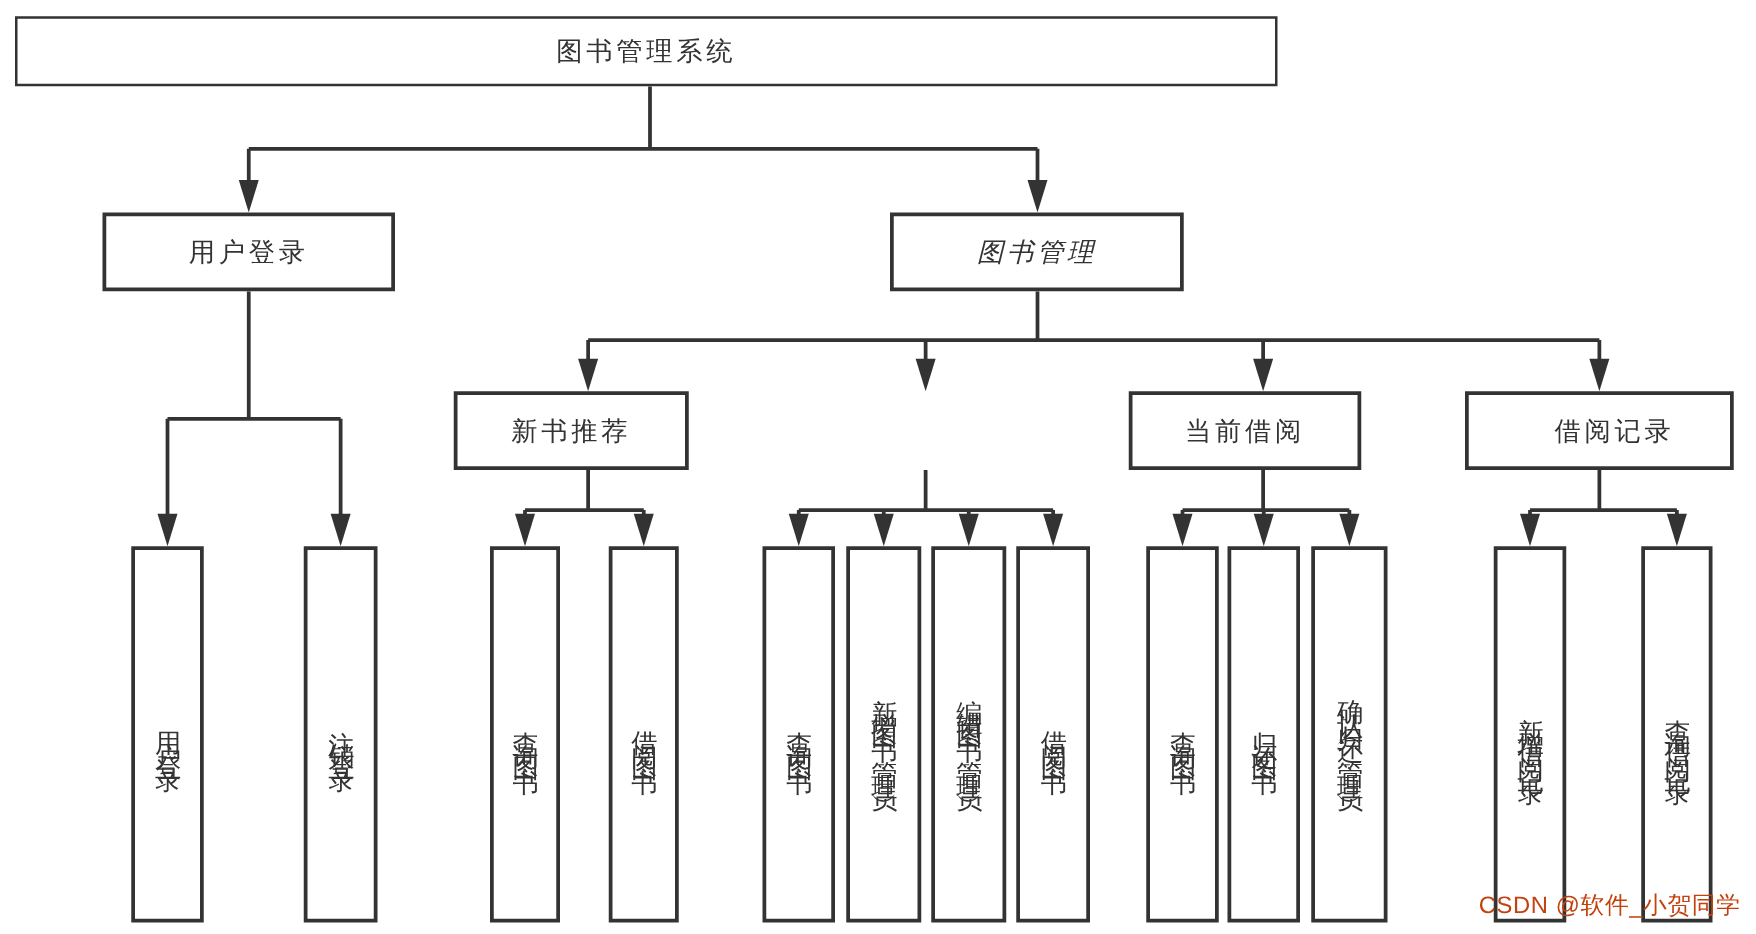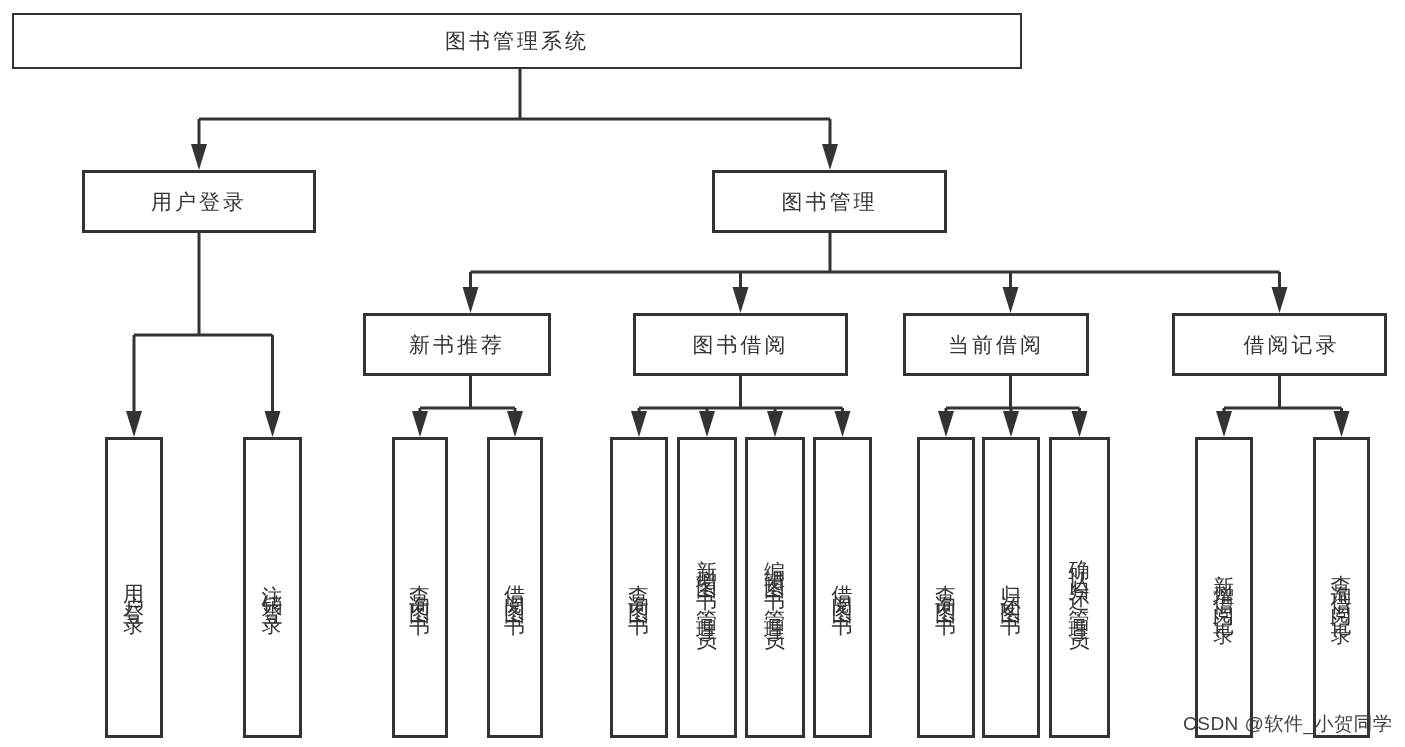--- a/index.html
+++ b/index.html
@@ -49,21 +49,21 @@
     letter-spacing: 10px;
     line-height: 1;
     white-space: nowrap;
   }
   .watermark {
     position: absolute;
     left: 1183px;
     top: 711px;
     font-size: 19px;
     letter-spacing: 0.5px;
-    color: #404040;
+    color: #c2410c;
     white-space: nowrap;
     z-index: 5;
   }
 </style>
 </head>
 <body>
 
 <div id="canvas">
 
   <svg id="wires" viewBox="0 0 1405 747" fill="none" xmlns="http://www.w3.org/2000/svg">
@@ -105,24 +105,23 @@
       <polygon points="1003,411 1019,411 1011,437"></polygon>
       <polygon points="1071.5,411 1087.5,411 1079.5,437"></polygon>
       <polygon points="1216,411 1232,411 1224,437"></polygon>
       <polygon points="1333.5,411 1349.5,411 1341.5,437"></polygon>
     </g>
   </svg>
 
   <div class="box hbox root" style="left:12px; top:13px; width:1010px; height:56px;">图书管理系统</div>
 
   <div class="box hbox" style="left:82px; top:170px; width:234px; height:63px;">用户登录</div>
-  <div class="box hbox" style="left:712px; top:170px; width:235px; height:63px;">图书管理</div>
+  <div class="box hbox" style="left:712px; top:170px; width:235px; height:63px;font-style:italic;">图书管理</div>
 
   <div class="box hbox" style="left:363px; top:313px; width:188px; height:63px;">新书推荐</div>
-  <div class="box hbox" style="left:633px; top:313px; width:215px; height:63px;">图书借阅</div>
   <div class="box hbox" style="left:903px; top:313px; width:186px; height:63px;">当前借阅</div>
   <div class="box hbox" style="left:1172px; top:313px; width:215px; height:63px;padding-left:24px;">借阅记录</div>
 
   <div class="box vbox" style="left:105px; top:437px; width:58px; height:301px;">
     <span>用户登录</span>
   </div>
   <div class="box vbox" style="left:243px; top:437px; width:59px; height:301px;">
     <span>注销登录</span>
   </div>
 

